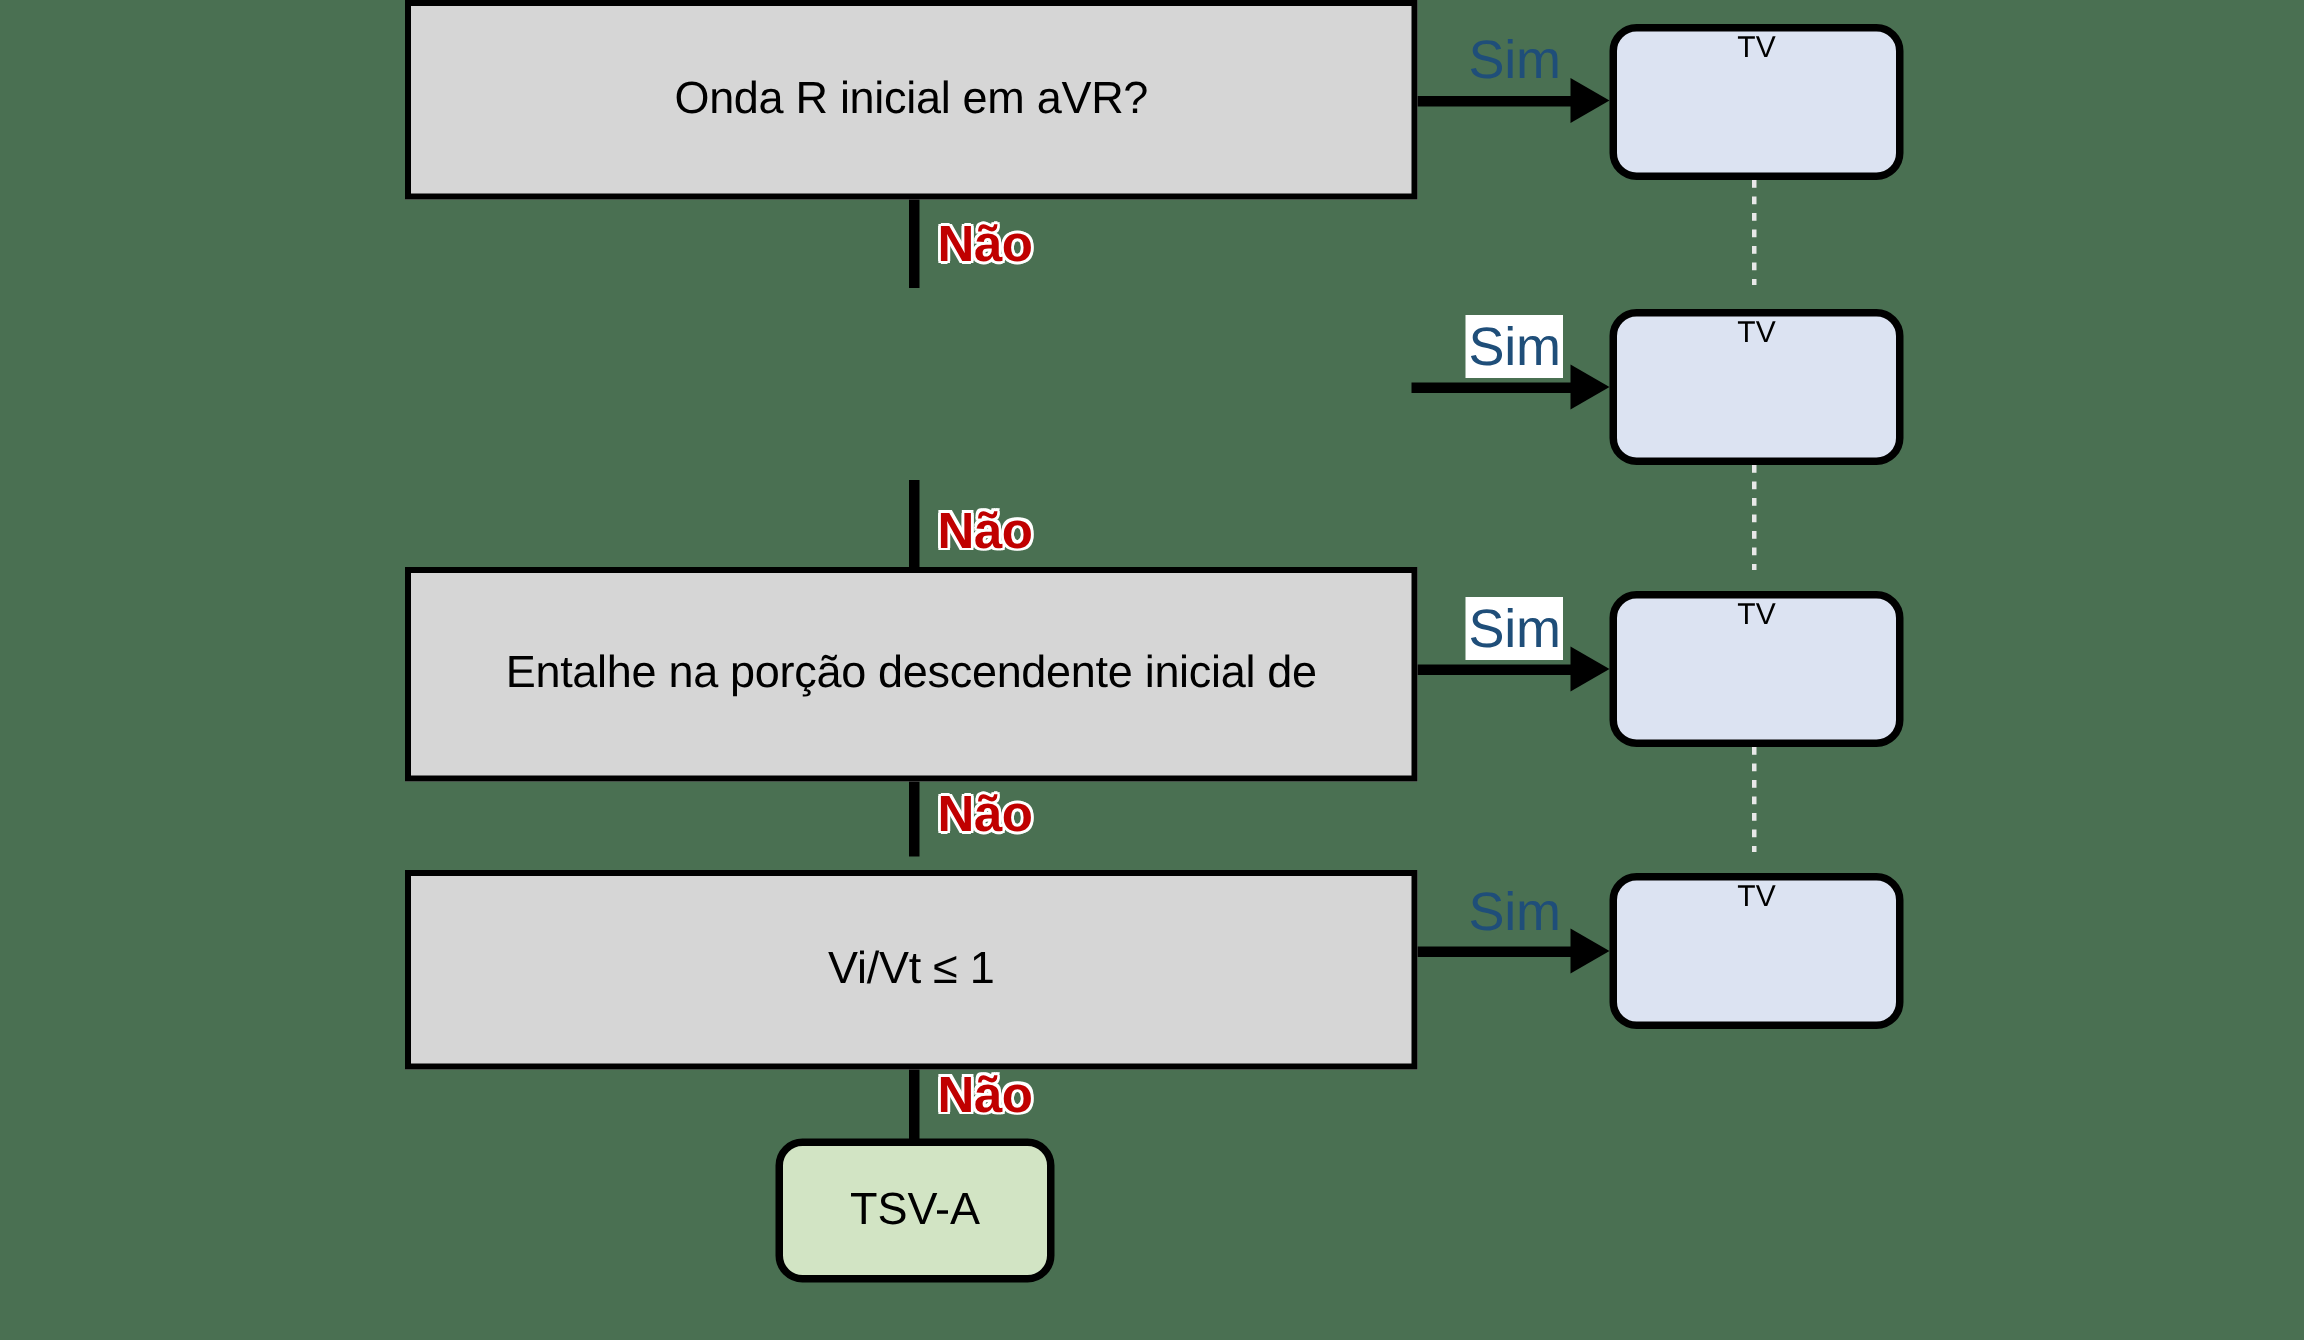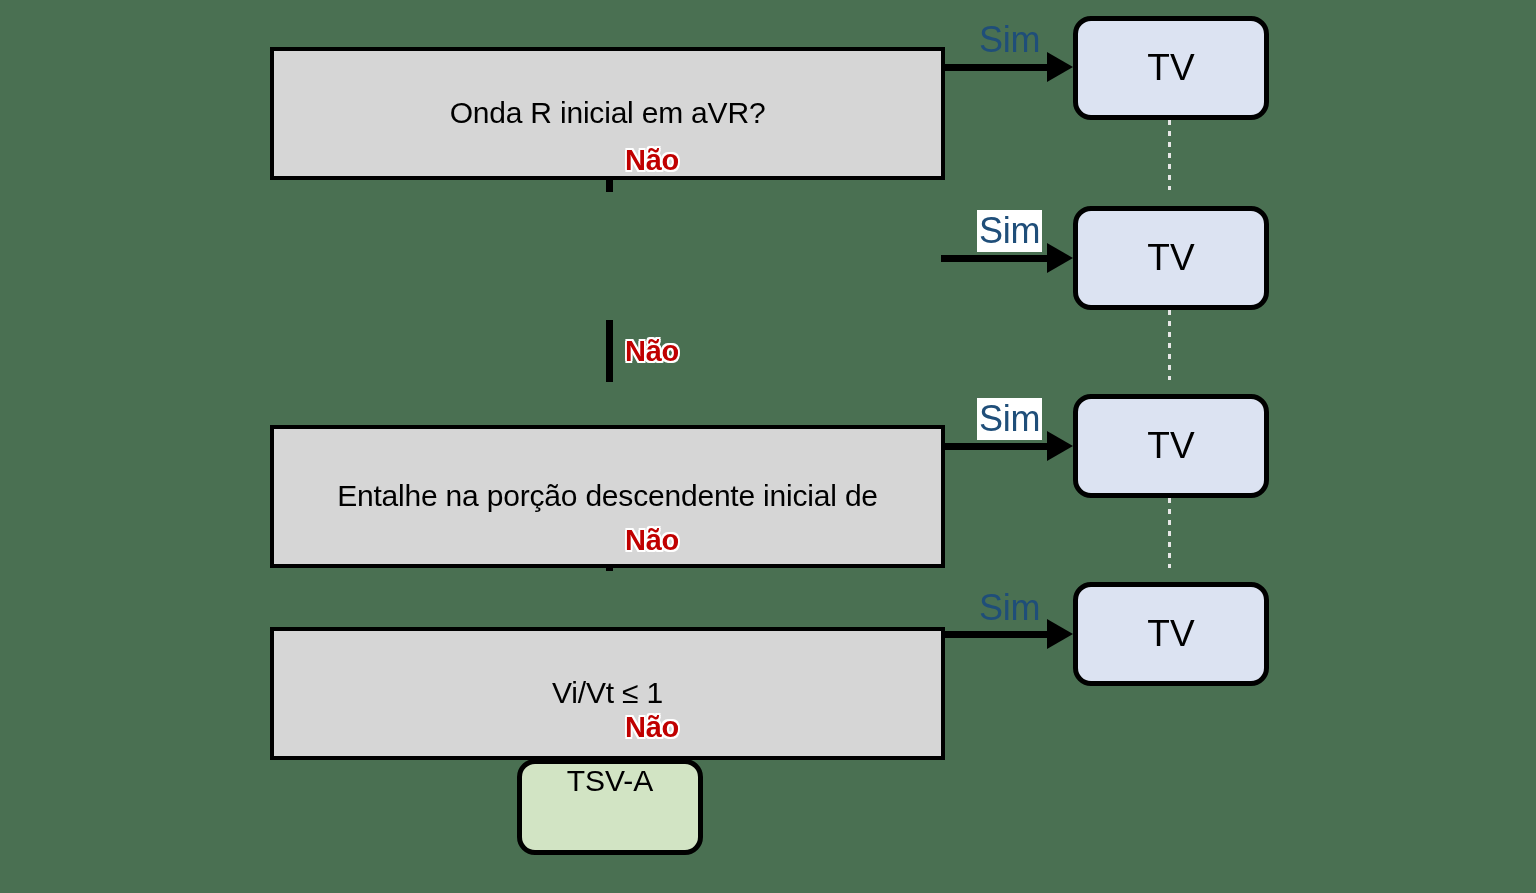--- a/index.html
+++ b/index.html
@@ -29,52 +29,51 @@
     box-sizing: border-box;
     display: flex;
     align-items: center;
     justify-content: center;
     text-align: center;
     color: #000000;
     font-size: 30px;
     line-height: 1.28;
     letter-spacing: -0.2px;
     padding: 0 14px;
-    margin-top: 47px;
   }
 
   
   .tvbox {
     position: absolute;
     left: 1073px;
     width: 196px;
     background: #dce3f2;
     border: 5px solid #000000;
     border-radius: 18px;
     box-sizing: border-box;
     display: flex;
-    align-items: center;
+    align-items: flex-start;
     justify-content: center;
     color: #000000;
-    font-size: 37px;
+    font-size: 20px;
   }
 
   
   .finalbox {
     position: absolute;
     left: 517px;
     top: 759px;
     width: 186px;
     height: 96px;
     background: #d2e4c4;
     border: 5px solid #000000;
     border-radius: 18px;
     box-sizing: border-box;
     display: flex;
-    align-items: flex-start;
+    align-items: center;
     justify-content: center;
     color: #000000;
     font-size: 30px;
   }
 
   
   .vline {
     position: absolute;
     left: 606px;
     width: 7px;
@@ -103,21 +102,21 @@
       to bottom,
       #e8e8e8 0px, #e8e8e8 5px,
       rgba(0,0,0,0) 5px, rgba(0,0,0,0) 11px);
     background-size: 3px 11px;
   }
 
   
   .label-nao {
     position: absolute;
     color: #c00000;
-    font-size: 29px;
+    font-size: 34px;
     font-weight: bold;
     letter-spacing: -0.3px;
     text-shadow:
       -1.6px -1.6px 0 #ffffff,
        1.6px -1.6px 0 #ffffff,
       -1.6px  1.6px 0 #ffffff,
        1.6px  1.6px 0 #ffffff,
        0     -1.8px 0 #ffffff,
        0      1.8px 0 #ffffff,
       -1.8px  0     0 #ffffff,

